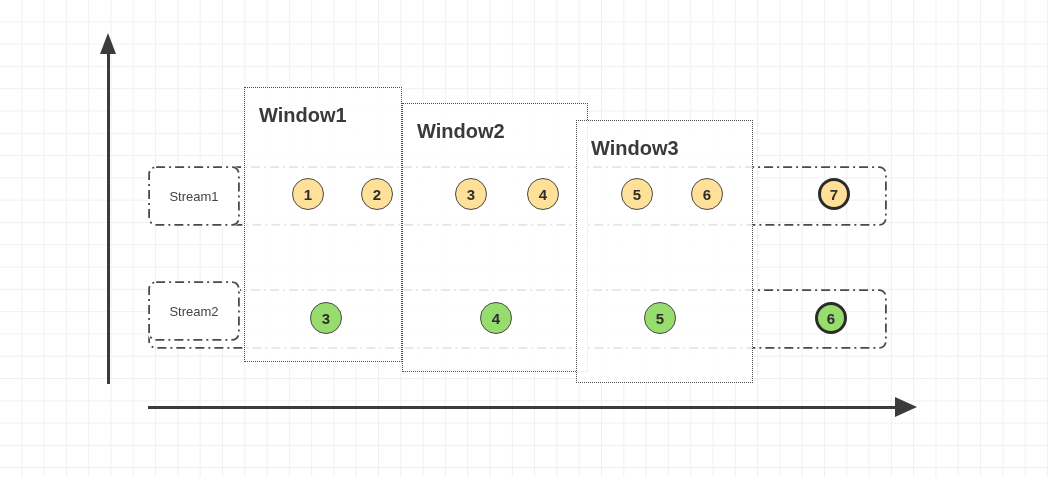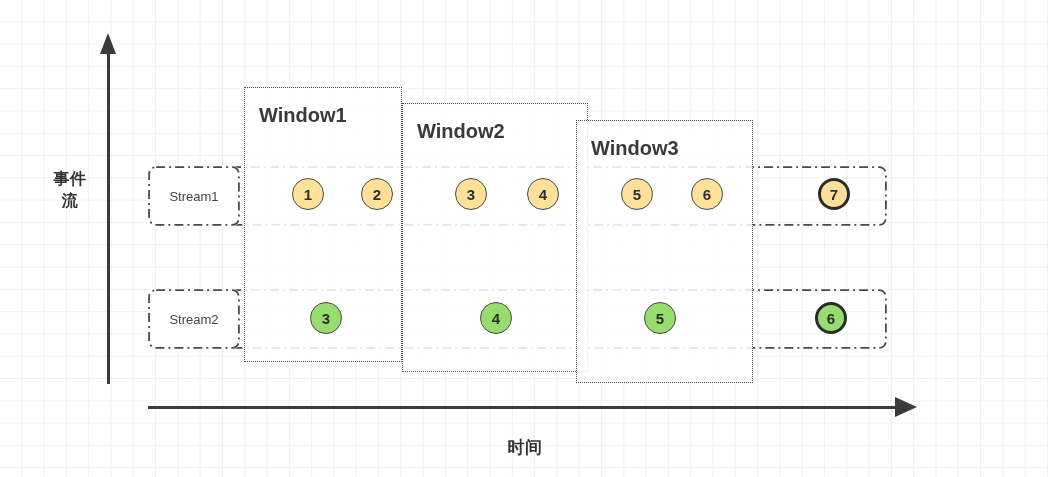--- a/index.html
+++ b/index.html
@@ -156,23 +156,20 @@
 </head>
 <body>
 
 <div id="canvas">
 
   <div class="axis-line axis-v-line"></div>
   <div class="axis-v-head"></div>
   <div class="axis-line axis-h-line"></div>
   <div class="axis-h-head"></div>
 
-  <div class="axis-label label-y">事件
-流</div>
-  <div class="axis-label label-x">时间</div>
 
   <div id="stream-tracks-layer">
       <div class="stream-box" style="left: 148px; top: 166px; width: 739px; height: 60px;">
         <svg width="739" height="60">
           <rect x="1.1" y="1.1" width="736.8" height="57.8" rx="7" ry="7" fill="none" stroke="#4a4a4a" stroke-width="1.8" stroke-dasharray="9 4 2 4"></rect>
         </svg>
       </div>
       <div class="stream-box" style="left: 148px; top: 289px; width: 739px; height: 60px;">
         <svg width="739" height="60">
           <rect x="1.1" y="1.1" width="736.8" height="57.8" rx="7" ry="7" fill="none" stroke="#4a4a4a" stroke-width="1.8" stroke-dasharray="9 4 2 4"></rect>
@@ -190,21 +187,21 @@
         <div class="window-title">Window3</div>
       </div>
     </div>
   <div id="stream-labels-layer">
       <div class="stream-box" style="left: 148px; top: 166px; width: 92px; height: 60px; background: rgb(255, 255, 255);">
         <svg width="92" height="60">
           <rect x="1.1" y="1.1" width="89.8" height="57.8" rx="7" ry="7" fill="none" stroke="#4a4a4a" stroke-width="1.8" stroke-dasharray="9 4 2 4"></rect>
         </svg>
         <div class="stream-label">Stream1</div>
       </div>
-      <div class="stream-box" style="left: 148px; top: 289px; width: 92px; height: 60px; background: rgb(255, 255, 255);">
+      <div class="stream-box" style="left: 148px; top: 281px; width: 92px; height: 60px; background: rgb(255, 255, 255);">
         <svg width="92" height="60">
           <rect x="1.1" y="1.1" width="89.8" height="57.8" rx="7" ry="7" fill="none" stroke="#4a4a4a" stroke-width="1.8" stroke-dasharray="9 4 2 4"></rect>
         </svg>
         <div class="stream-label">Stream2</div>
       </div>
     </div>
   <div id="events-layer">
       <div class="event yellow" style="left: 292px; top: 178px;">1</div>
       <div class="event yellow" style="left: 361px; top: 178px;">2</div>
       <div class="event yellow" style="left: 455px; top: 178px;">3</div>

